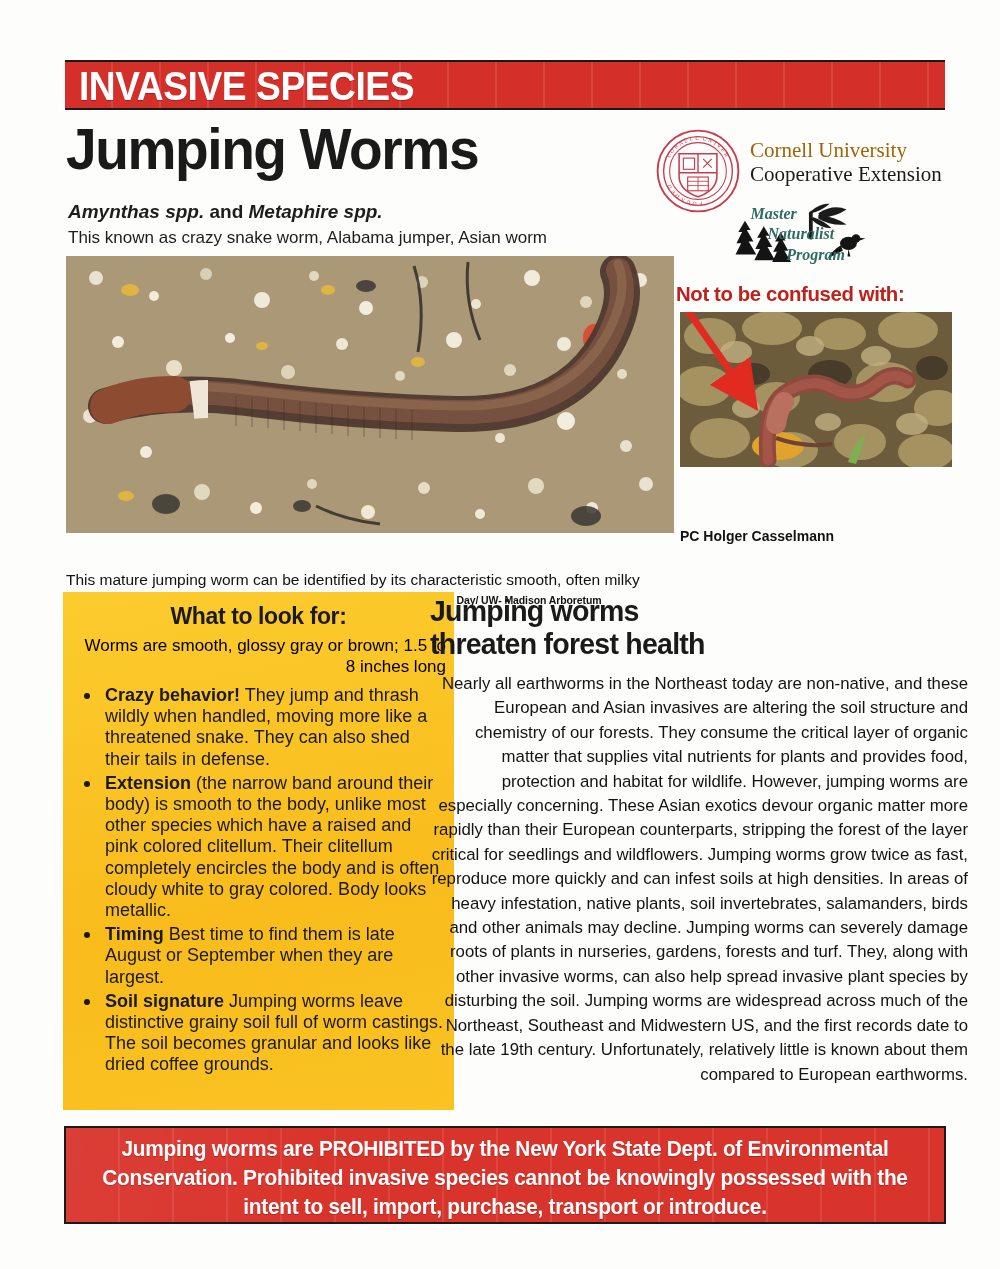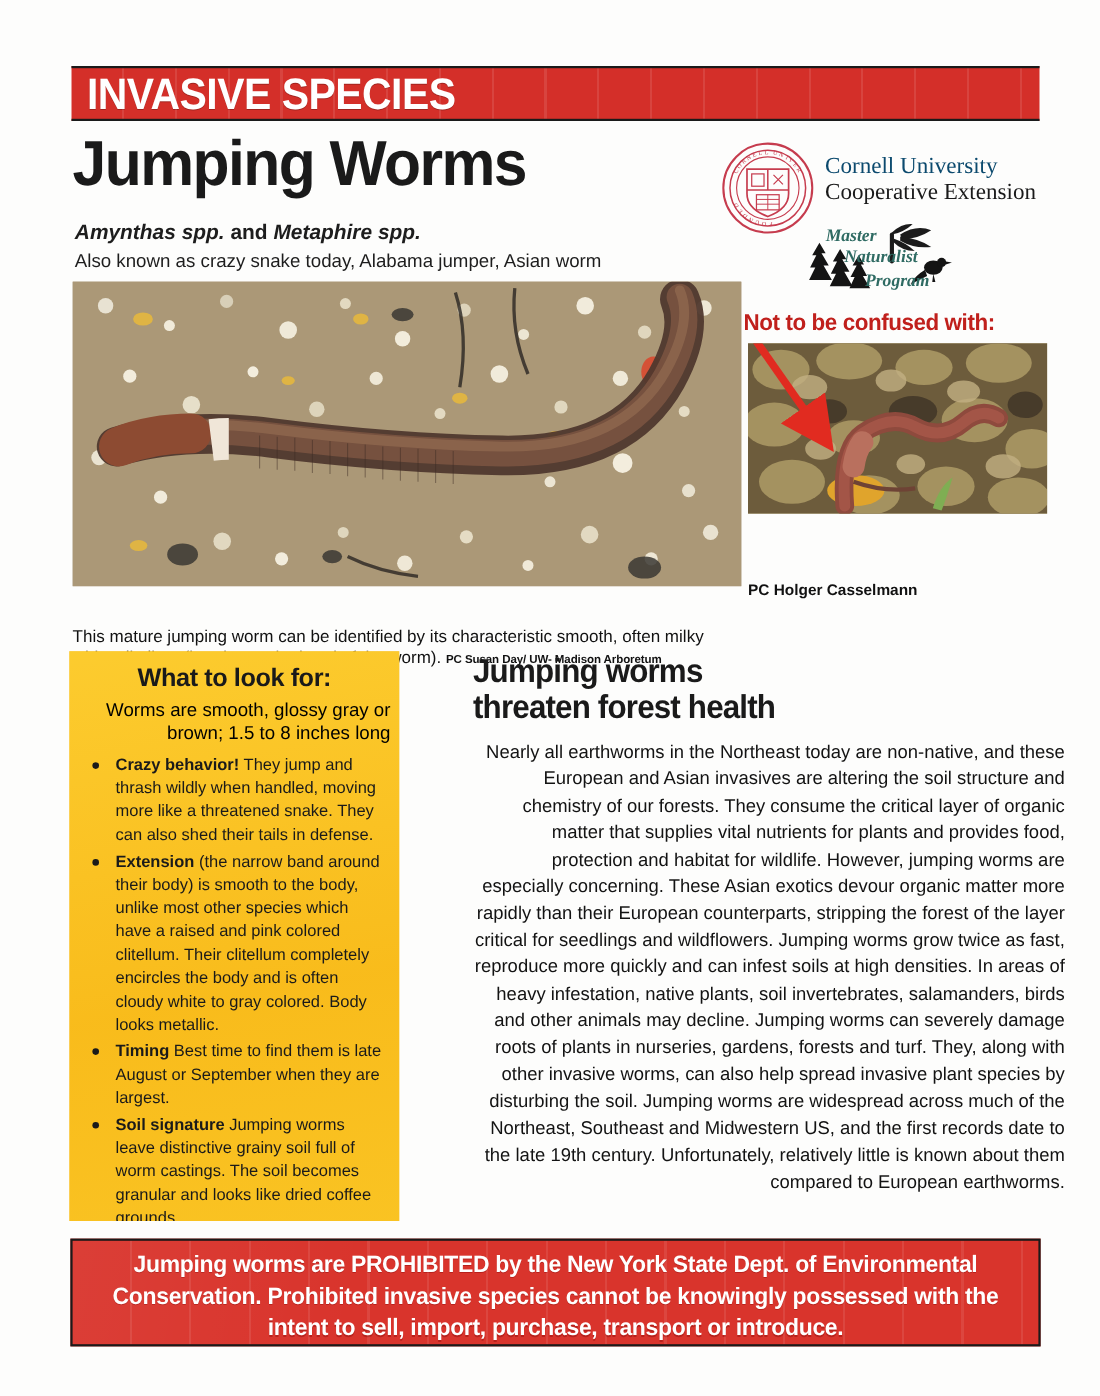--- a/index.html
+++ b/index.html
@@ -52,21 +52,21 @@
   .sci-name .reg{font-style:normal;}
   .also-known{
     position:absolute;left:68px;top:227px;
     font-size:17px;line-height:22px;color:#1d1d1d;
   }
 
   
   .cornell-block{position:absolute;left:655px;top:126px;width:300px;height:90px;}
   .seal{position:absolute;left:0px;top:2px;width:86px;height:86px;}
   .cornell-text{position:absolute;left:95px;top:12px;}
-  .cornell-line1{font-family:"Liberation Serif", serif;font-size:21px;line-height:24px;color:#0c4a6e;}
+  .cornell-line1{font-family:"Liberation Serif", serif;font-size:21px;line-height:24px;color:#a16207;}
   .cornell-line2{font-family:"Liberation Serif", serif;font-size:21px;line-height:24px;color:#1a1a1a;}
 
   .mnp-block{position:absolute;left:728px;top:196px;width:160px;height:72px;}
 
   
   .main-photo{
     position:absolute;left:66px;top:256px;width:608px;height:277px;
     overflow:hidden;background:#b9a98c;
   }
   .soil{position:absolute;inset:0;}
@@ -91,21 +91,21 @@
     position:absolute;left:680px;top:473px;width:276px;
     font-size:15px;line-height:18.5px;color:#111;
   }
   .ntbc-credit{
     position:absolute;left:680px;top:528px;
     font-size:14px;font-weight:bold;color:#111;
   }
 
   
   .yellow-box{
-    position:absolute;left:63px;top:592px;width:300px;height:518px;
+    position:absolute;left:63px;top:592px;width:391px;height:518px;
     background:#f9bf1e;
     overflow:hidden;
   }
   .yellow-box .tint{
     position:absolute;inset:0;
     background:linear-gradient(170deg, rgba(255,214,60,0.55) 0%, rgba(247,178,20,0.25) 60%, rgba(250,200,40,0.45) 100%);
     pointer-events:none;
   }
   .ylw-inner{position:absolute;left:0;top:0;right:0;padding:0;}
   .ylw-title{
@@ -115,21 +115,21 @@
   }
   .ylw-sub{
     text-align:right;margin-top:5px;padding:0 8px;
     font-size:17px;line-height:21px;color:#000000;
   }
   ul.ylw-list{
     list-style:none;margin:8px 0 0 0;padding:0 10px 0 14px;
   }
   ul.ylw-list li{
     position:relative;padding-left:28px;margin-bottom:3px;
-    font-size:15px;line-height:21.2px;color:#1a1a1a;
+    font-size:18px;line-height:21.2px;color:#1a1a1a;
   }
   ul.ylw-list li .dot{
     position:absolute;left:7px;top:8px;width:6px;height:6px;border-radius:50%;background:#1a1a1a;
   }
   ul.ylw-list li b{font-weight:bold;}
 
   
   .article-head{
     position:absolute;left:430px;top:594px;width:540px;
     font-size:30px;line-height:33px;font-weight:bold;color:#1a1a1a;
@@ -179,21 +179,21 @@
     <div class="title">INVASIVE SPECIES</div>
     <div class="scanlines"></div>
   </div>
 
   <div class="masthead-title">Jumping Worms</div>
 
   <div class="sci-name">
     <span>Amynthas spp.</span><span class="reg"> and </span><span>Metaphire spp.</span>
   </div>
 
-  <div class="also-known">Also known as crazy snake today, Alabama jumper, Asian worm</div>
+  <div class="also-known">This known as crazy snake worm, Alabama jumper, Asian worm</div>
 
   <div class="cornell-block">
     <svg class="seal" viewBox="0 0 100 100">
       <circle cx="50" cy="50" r="47" fill="none" stroke="#c63c4e" stroke-width="2.2"></circle>
       <circle cx="50" cy="50" r="40" fill="none" stroke="#c63c4e" stroke-width="1.6"></circle>
       <circle cx="50" cy="50" r="33" fill="none" stroke="#c63c4e" stroke-width="1.2"></circle>
       <g fill="#c63c4e" font-family="Liberation Serif, serif" font-size="6.5">
         <text x="50" y="50" text-anchor="middle" transform="rotate(-62 50 50) translate(0 -36)">C</text>
         <text x="50" y="50" text-anchor="middle" transform="rotate(-52 50 50) translate(0 -36)">O</text>
         <text x="50" y="50" text-anchor="middle" transform="rotate(-42 50 50) translate(0 -36)">R</text>

